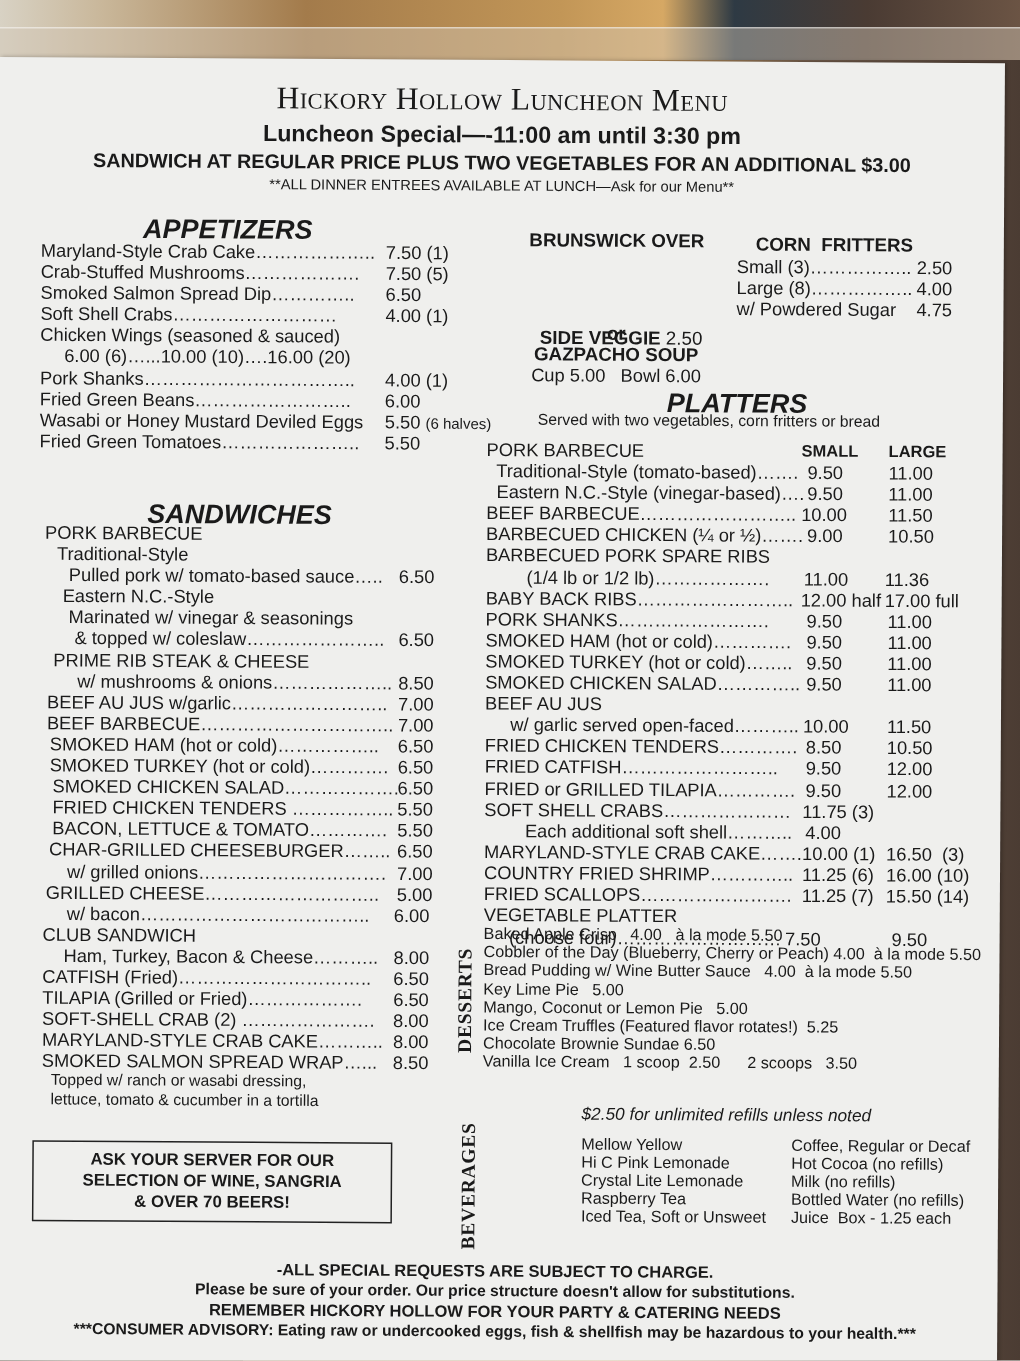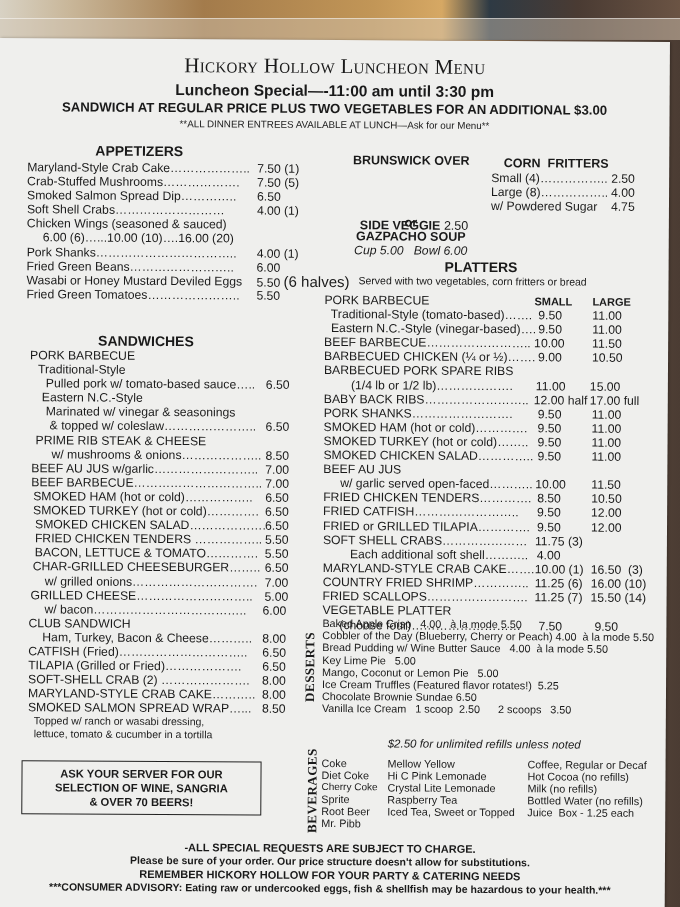--- a/index.html
+++ b/index.html
@@ -35,27 +35,27 @@
 
   .title {
     left: 0; width: 670px; top: 14px; text-align: center;
     font-family: "Liberation Serif", serif; font-size: 21px; font-variant: small-caps;
     letter-spacing: 0.3px; font-weight: 500;
   }
   .sub1 { left: 0; width: 670px; top: 42px; text-align: center; font-size: 15.5px; font-weight: bold; }
   .sub2 { left: 0; width: 670px; top: 61px; text-align: center; font-size: 13.2px; font-weight: bold; }
   .sub3 { left: 0; width: 670px; top: 79px; text-align: center; font-size: 9.8px; }
 
-  .sec-h { font-size: 14px; font-weight: bold; }
+  .sec-h { font-size: 18px; font-weight: bold; font-style: italic; }
   .line { font-size: 12.2px; line-height: 14.1px; }
   .row { position: relative; height: 14.1px; font-size: 12.2px; line-height: 14.1px; }
   .row .n { position: absolute; left: 0; white-space: nowrap; }
   .row .p { position: absolute; white-space: nowrap; }
   .row .p2 { position: absolute; white-space: nowrap; }
-  .small { font-size: 15px; }
+  .small { font-size: 10px; }
 
   .wine-box {
     left: 26px; top: 722px; width: 240px; height: 54px;
     border: 1.5px solid #222;
     text-align: center; font-size: 11.2px; font-weight: bold; line-height: 14px;
     padding-top: 5px; white-space: normal;
   }
   .vert {
     font-family: "Liberation Serif", serif; font-weight: bold; font-size: 13px;
     letter-spacing: 0.5px;
@@ -118,30 +118,30 @@
     <div class="row">
         <span class="n">Fried Green Tomatoes…………………..</span>
         <span class="p" style="left:230px">5.50</span>
       </div>
   </div>
 
   <div class="abs" style="left:352px; top:113px; width:120px; text-align:center;">
     <div class="line" style="font-weight:bold; font-size:12.5px;">BRUNSWICK OVER</div>
     <div class="line" style="font-weight:bold; font-size:12.5px;margin-top:48px;">or</div>
     <div class="line" style="font-weight:bold; font-size:12.5px;">GAZPACHO SOUP</div>
-    <div class="line" style="white-space:pre;font-style:italic;">Cup 5.00   Bowl 6.00</div>
+    <div class="line" style="white-space:pre;">Cup 5.00   Bowl 6.00</div>
   </div>
   <div class="abs" style="left:361px; top:178px; font-size:12.5px;">
     <b>SIDE VEGGIE</b> <span>2.50</span>
   </div>
 
   <div class="abs" style="left:492px; top:115px; width:150px;">
     <div style="font-weight:bold; font-size:12.5px; text-align:center; width:130px; white-space:pre;">CORN  FRITTERS</div>
     <div class="row" style="margin-top:1px">
-        <span class="n">Small (4)……………..</span>
+        <span class="n">Small (3)……………..</span>
         <span class="p" style="left:120px">2.50</span>
       </div>
     <div class="row">
         <span class="n">Large (8)……………..</span>
         <span class="p" style="left:120px">4.00</span>
       </div>
     <div class="row">
         <span class="n">w/ Powdered Sugar</span>
         <span class="p" style="left:120px">4.75</span>
       </div>
@@ -174,21 +174,21 @@
         <span class="n">BARBECUED CHICKEN (¼ or ½)…….</span>
         <span class="p" style="left:214px">9.00</span>
         <span class="p2" style="left:268px">10.50</span>
       </div>
     <div class="row">
         <span class="n">BARBECUED PORK SPARE RIBS</span>
       </div>
     <div class="row">
         <span class="n" style="white-space:pre">        (1/4 lb or 1/2 lb)……………….</span>
         <span class="p" style="left:212px">11.00</span>
-        <span class="p2" style="left:266px">15.00</span>
+        <span class="p2" style="left:266px">11.36</span>
       </div>
     <div class="row">
         <span class="n">BABY BACK RIBS……………………..</span>
         <span class="p" style="left:210px">12.00 half</span>
         <span class="p2" style="left:266px">17.00 full</span>
       </div>
     <div class="row">
         <span class="n">PORK SHANKS…………………….</span>
         <span class="p" style="left:214px">9.50</span>
         <span class="p2" style="left:268px">11.00</span>
@@ -252,21 +252,21 @@
     <div class="row">
         <span class="n">FRIED SCALLOPS…………………….</span>
         <span class="p" style="left:212px">11.25 (7)</span>
         <span class="p2" style="left:268px">15.50 (14)</span>
       </div>
     <div class="row">
         <span class="n">VEGETABLE PLATTER</span>
       </div>
     <div class="row" style="margin-top:1px">
         <span class="n" style="white-space:pre">     (choose four)………………………</span>
-        <span class="p" style="left:216px">7.50</span>
+        <span class="p" style="left:201px">7.50</span>
         <span class="p2" style="left:272px">9.50</span>
       </div>
   </div>
 
   <div class="abs sec-h" style="left:100px; top:294px;">SANDWICHES</div>
   <div class="abs" style="left:32px; top:310px; width:290px;">
     <div class="row">
         <span class="n">PORK BARBECUE</span>
       </div>
     <div class="row">
@@ -381,34 +381,26 @@
     <div style="white-space:pre">Bread Pudding w/ Wine Butter Sauce   4.00  à la mode 5.50</div>
     <div style="white-space:pre">Key Lime Pie   5.00</div>
     <div style="white-space:pre">Mango, Coconut or Lemon Pie   5.00</div>
     <div style="white-space:pre">Ice Cream Truffles (Featured flavor rotates!)  5.25</div>
     <div style="white-space:pre">Chocolate Brownie Sundae 6.50</div>
     <div style="white-space:pre">Vanilla Ice Cream   1 scoop  2.50      2 scoops   3.50</div>
   </div>
 
   <div class="abs" style="left:392px; top:697px; font-size:11.5px; font-style:italic;">$2.50 for unlimited refills unless noted</div>
   <div class="abs vert" style="left:309px; top:793px;">BEVERAGES</div>
-  <div class="abs" style="left:326px; top:717px; font-size:10.8px; line-height:12.1px;">
-    <div>Coke</div>
-    <div>Diet Coke</div>
-    <div style="font-size:10px">Cherry Coke</div>
-    <div>Sprite</div>
-    <div>Root Beer</div>
-    <div>Mr. Pibb</div>
-  </div>
   <div class="abs" style="left:392px; top:717px; font-size:10.8px; line-height:12.1px;">
     <div>Mellow Yellow</div>
     <div>Hi C Pink Lemonade</div>
     <div>Crystal Lite Lemonade</div>
     <div>Raspberry Tea</div>
-    <div>Iced Tea, Sweet or Topped</div>
+    <div>Iced Tea, Soft or Unsweet</div>
   </div>
   <div class="abs" style="left:532px; top:717px; font-size:10.8px; line-height:12.1px;">
     <div>Coffee, Regular or Decaf</div>
     <div>Hot Cocoa (no refills)</div>
     <div>Milk (no refills)</div>
     <div>Bottled Water (no refills)</div>
     <div style="white-space:pre">Juice  Box - 1.25 each</div>
   </div>
 
   <div class="abs footer" style="top:802px;">

